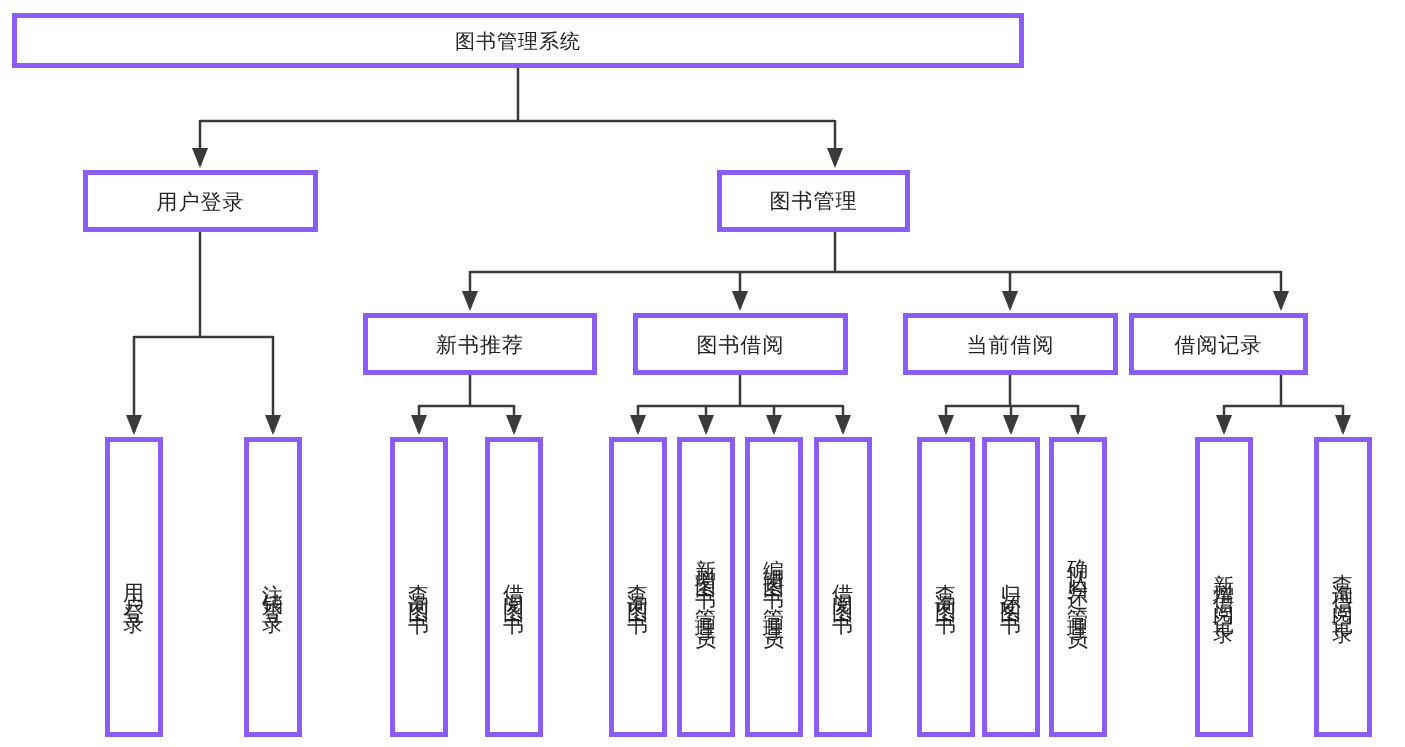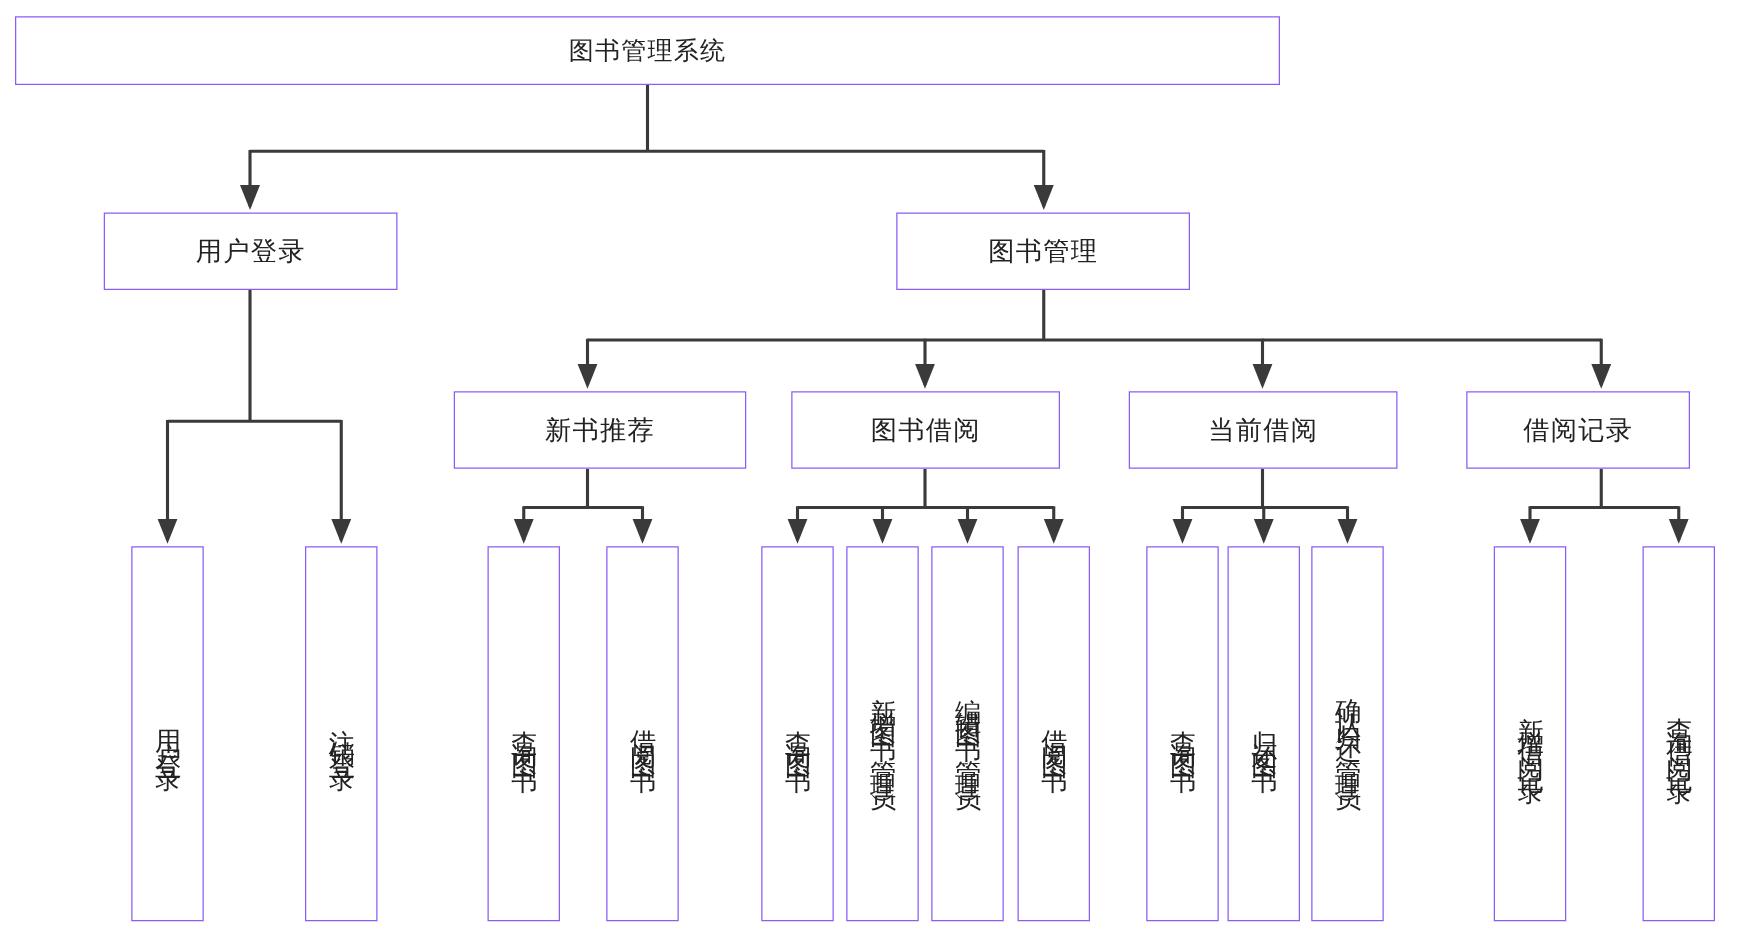--- a/index.html
+++ b/index.html
@@ -18,21 +18,21 @@
   #wires {
     position: absolute;
     left: 0;
     top: 0;
     width: 1405px;
     height: 747px;
   }
   .box {
     position: absolute;
     box-sizing: border-box;
-    border: 1px solid #8b5cf6;
+    border: 5px solid #8b5cf6;
     background: #ffffff;
     display: flex;
     align-items: center;
     justify-content: center;
     color: #222222;
     font-size: 21px;
     letter-spacing: 1px;
     text-align: center;
     line-height: 1;
   }
@@ -123,26 +123,26 @@
         <path d="M1224,406 H1343"></path>
         <path d="M1224,405 V432" marker-end="url(#arrowhead)"></path>
         <path d="M1343,405 V432" marker-end="url(#arrowhead)"></path>
       </g>
     </g>
   </svg>
 
   <div class="box root" style="left:12px; top:13px; width:1012px; height:55px;">图书管理系统</div>
 
   <div class="box" style="left:83px; top:170px; width:235px; height:62px;">用户登录</div>
-  <div class="box" style="left:717px; top:170px; width:235px; height:62px;font-family:Liberation Serif, serif;">图书管理</div>
+  <div class="box" style="left:717px; top:170px; width:193px; height:62px;font-family:Liberation Serif, serif;">图书管理</div>
 
   <div class="box" style="left:363px; top:313px; width:234px; height:62px;">新书推荐</div>
   <div class="box" style="left:633px; top:313px; width:215px; height:62px;">图书借阅</div>
   <div class="box" style="left:903px; top:313px; width:215px; height:62px;">当前借阅</div>
-  <div class="box" style="left:1173px; top:313px; width:179px; height:62px;">借阅记录</div>
+  <div class="box" style="left:1129px; top:313px; width:179px; height:62px;">借阅记录</div>
 
   <div class="box vbox" style="left:105px; top:437px; width:58px; height:300px;">
     <span>用户登录</span>
   </div>
   <div class="box vbox" style="left:244px; top:437px; width:58px; height:300px;">
     <span>注销登录</span>
   </div>
 
   <div class="box vbox" style="left:390px; top:437px; width:58px; height:300px;">
     <span>查询图书</span>

